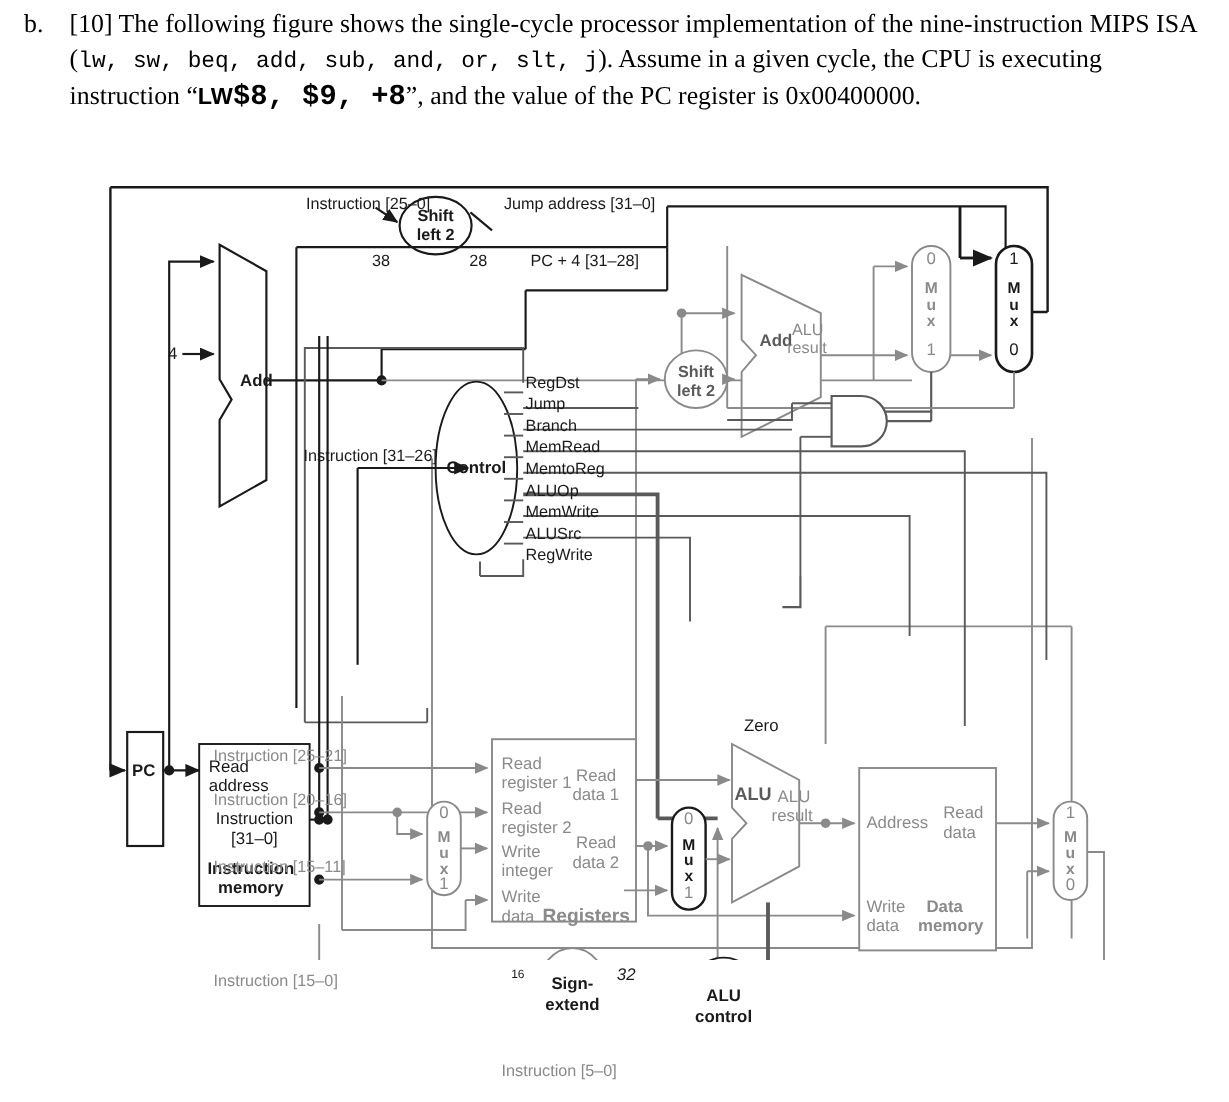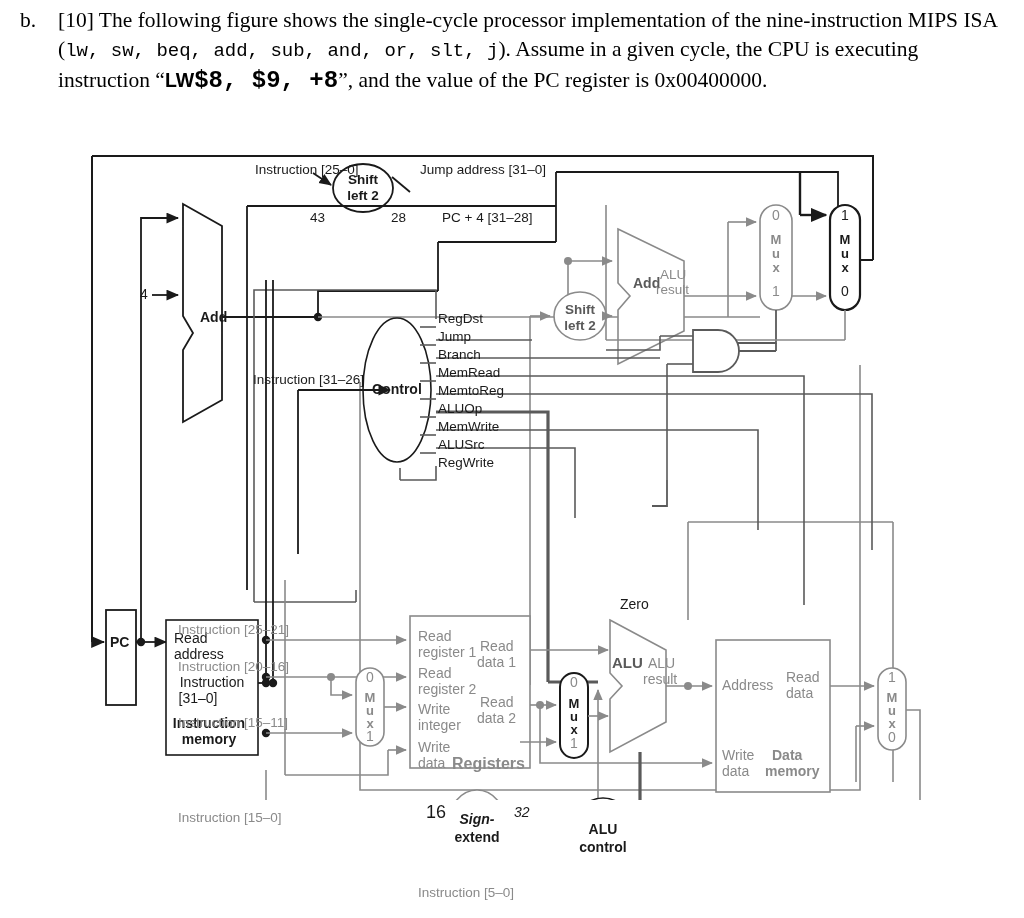--- a/index.html
+++ b/index.html
@@ -256,21 +256,21 @@
         <path d="M636,666 L640,666" stroke="#5a5a5a" stroke-width="3.2"></path>
         <path d="M603,728 L603,752" stroke="#5a5a5a" stroke-width="3.2"></path>
 
       </g>
     </svg>
 
     <div class="dlabel dark" style="left:255px;top:12px;">Instruction [25–0]</div>
     <div class="dlabel dark" style="left:420px;top:12px;">Jump address [31–0]</div>
     <div class="dlabel dark b c" style="left:338px;top:22px;width:50px;">Shift</div>
     <div class="dlabel dark b c" style="left:338px;top:38px;width:50px;">left 2</div>
-    <div class="dlabel dark" style="left:310px;top:60px;">43</div>
+    <div class="dlabel dark" style="left:310px;top:60px;">38</div>
     <div class="dlabel dark" style="left:391px;top:60px;">28</div>
     <div class="dlabel dark" style="left:442px;top:60px;">PC + 4 [31–28]</div>
 
     <div class="dlabel dark b" style="left:200px;top:160px;font-size:14px;">Add</div>
     <div class="dlabel dark" style="left:140px;top:137px;font-size:14px;">4</div>
 
     <div class="dlabel b" style="left:633px;top:126px;color:#5a5a5a;font-size:14px;">Add</div>
     <div class="dlabel" style="left:660px;top:117px;">ALU</div>
     <div class="dlabel" style="left:656px;top:132px;">result</div>
 
@@ -299,21 +299,21 @@
     <div class="dlabel dark" style="left:438px;top:233px;">MemtoReg</div>
     <div class="dlabel dark" style="left:438px;top:251px;">ALUOp</div>
     <div class="dlabel dark" style="left:438px;top:269px;">MemWrite</div>
     <div class="dlabel dark" style="left:438px;top:287px;">ALUSrc</div>
     <div class="dlabel dark" style="left:438px;top:305px;">RegWrite</div>
 
     <div class="dlabel dark b" style="left:110px;top:485px;font-size:14px;">PC</div>
     <div class="dlabel dark" style="left:174px;top:481px;font-size:14px;">Read</div>
     <div class="dlabel dark" style="left:174px;top:497px;font-size:14px;">address</div>
     <div class="dlabel dark c" style="left:166px;top:525px;width:92px;font-size:14px;">Instruction</div>
-    <div class="dlabel dark c" style="left:152px;top:541px;width:92px;font-size:14px;">[31–0]</div>
+    <div class="dlabel dark c" style="left:166px;top:541px;width:92px;font-size:14px;">[31–0]</div>
     <div class="dlabel dark b c" style="left:163px;top:566px;width:92px;font-size:14px;">Instruction</div>
     <div class="dlabel dark b c" style="left:163px;top:582px;width:92px;font-size:14px;">memory</div>
 
     <div class="dlabel" style="left:178px;top:472px;">Instruction [25–21]</div>
     <div class="dlabel" style="left:178px;top:509px;">Instruction [20–16]</div>
     <div class="dlabel" style="left:178px;top:565px;">Instruction [15–11]</div>
     <div class="dlabel" style="left:178px;top:660px;">Instruction [15–0]</div>
     <div class="dlabel" style="left:418px;top:735px;">Instruction [5–0]</div>
 
     <div class="dlabel c" style="left:356px;top:520px;width:28px;font-size:14px;">0</div>
@@ -354,23 +354,23 @@
     <div class="dlabel" style="left:722px;top:614px;font-size:14px;">data</div>
     <div class="dlabel b" style="left:772px;top:598px;font-size:14px;">Data</div>
     <div class="dlabel b" style="left:765px;top:614px;font-size:14px;">memory</div>
 
     <div class="dlabel c" style="left:878px;top:520px;width:28px;font-size:14px;">1</div>
     <div class="dlabel b c" style="left:878px;top:540px;width:28px;font-size:13px;">M</div>
     <div class="dlabel b c" style="left:878px;top:553px;width:28px;font-size:13px;">u</div>
     <div class="dlabel b c" style="left:878px;top:566px;width:28px;font-size:13px;">x</div>
     <div class="dlabel c" style="left:878px;top:580px;width:28px;font-size:14px;">0</div>
 
-    <div class="dlabel dark" style="left:426px;top:655px;font-size:18px;">16</div>
+    <div class="dlabel dark" style="left:426px;top:655px;font-size:10px;">16</div>
     <div class="dlabel dark" style="left:514px;top:655px;font-size:14px;font-style:italic;">32</div>
-    <div class="dlabel dark b c" style="left:449px;top:662px;width:56px;font-size:14px;font-style:italic;">Sign-</div>
+    <div class="dlabel dark b c" style="left:449px;top:662px;width:56px;font-size:14px;">Sign-</div>
     <div class="dlabel dark b c" style="left:449px;top:680px;width:56px;font-size:14px;">extend</div>
 
     <div class="dlabel dark b c" style="left:573px;top:672px;width:60px;font-size:14px;">ALU</div>
     <div class="dlabel dark b c" style="left:573px;top:690px;width:60px;font-size:14px;">control</div>
 
   </div>
 
 
 </div>
 

